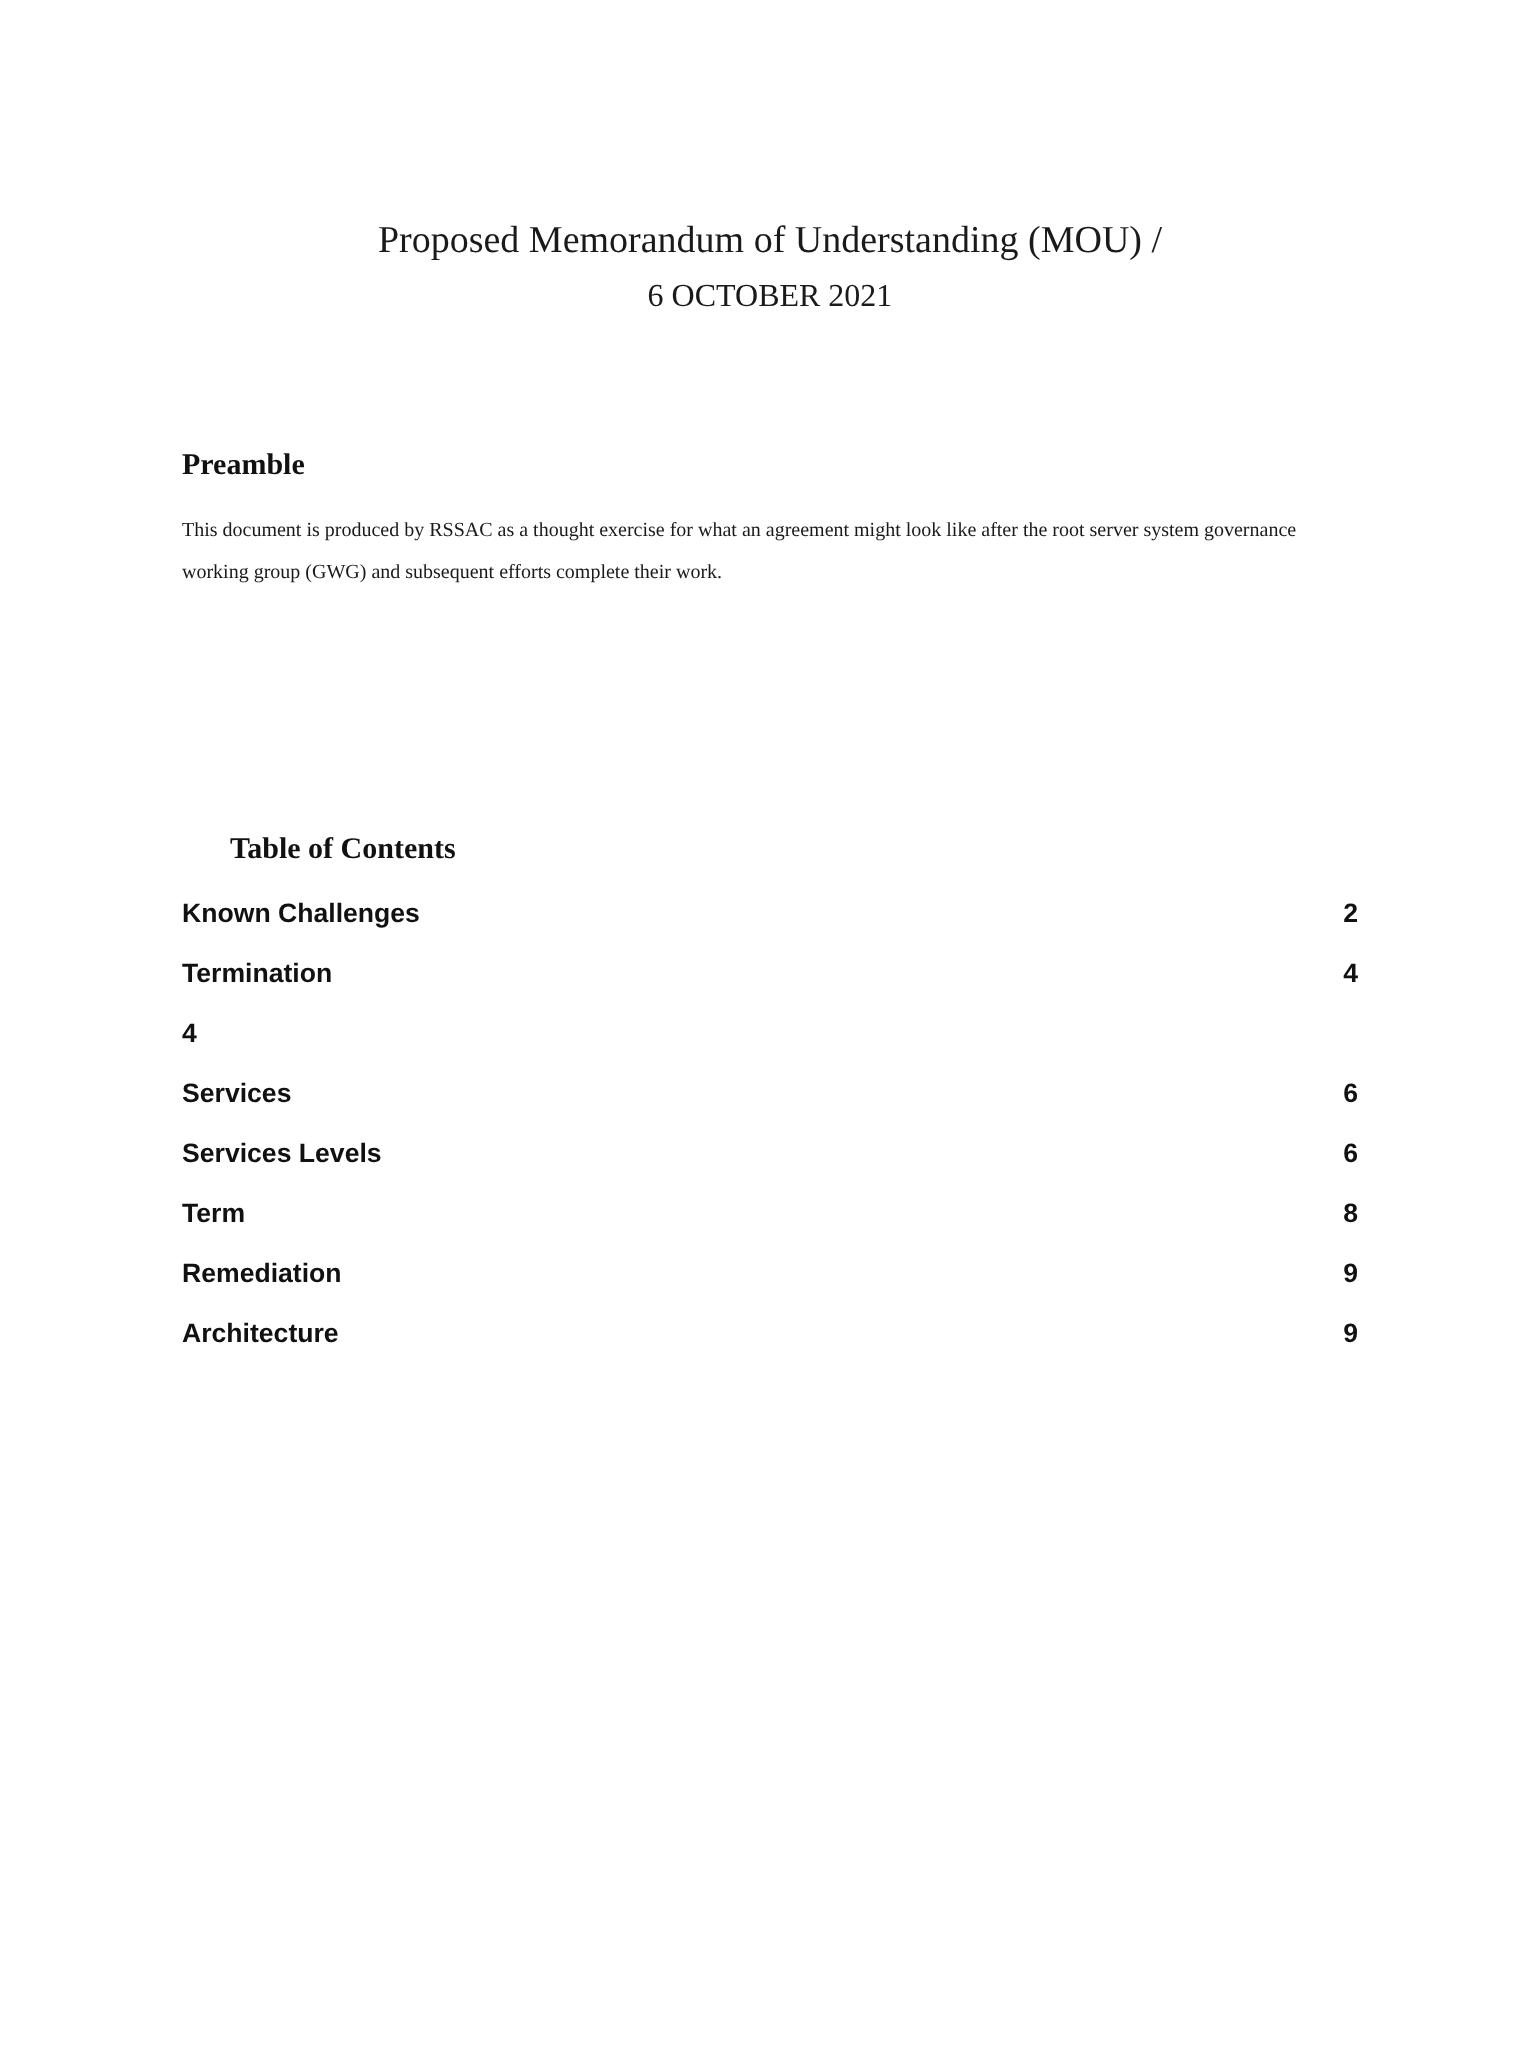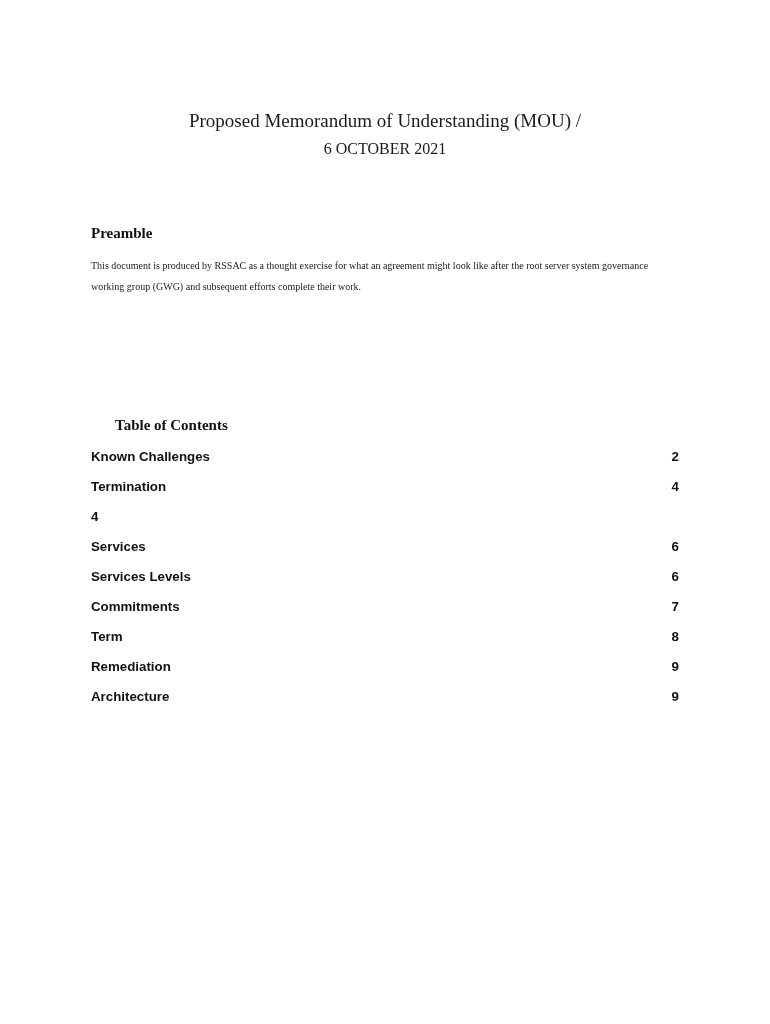--- a/index.html
+++ b/index.html
@@ -111,24 +111,20 @@
     </div>
     <div class="toc-row">
       <span class="toc-label">Services</span>
       <span class="toc-page">6</span>
     </div>
     <div class="toc-row">
       <span class="toc-label">Services Levels</span>
       <span class="toc-page">6</span>
     </div>
     <div class="toc-row">
-      <span class="toc-label">Commitments</span>
-      <span class="toc-page">7</span>
-    </div>
-    <div class="toc-row">
       <span class="toc-label">Term</span>
       <span class="toc-page">8</span>
     </div>
     <div class="toc-row">
       <span class="toc-label">Remediation</span>
       <span class="toc-page">9</span>
     </div>
     <div class="toc-row">
       <span class="toc-label">Architecture</span>
       <span class="toc-page">9</span>

